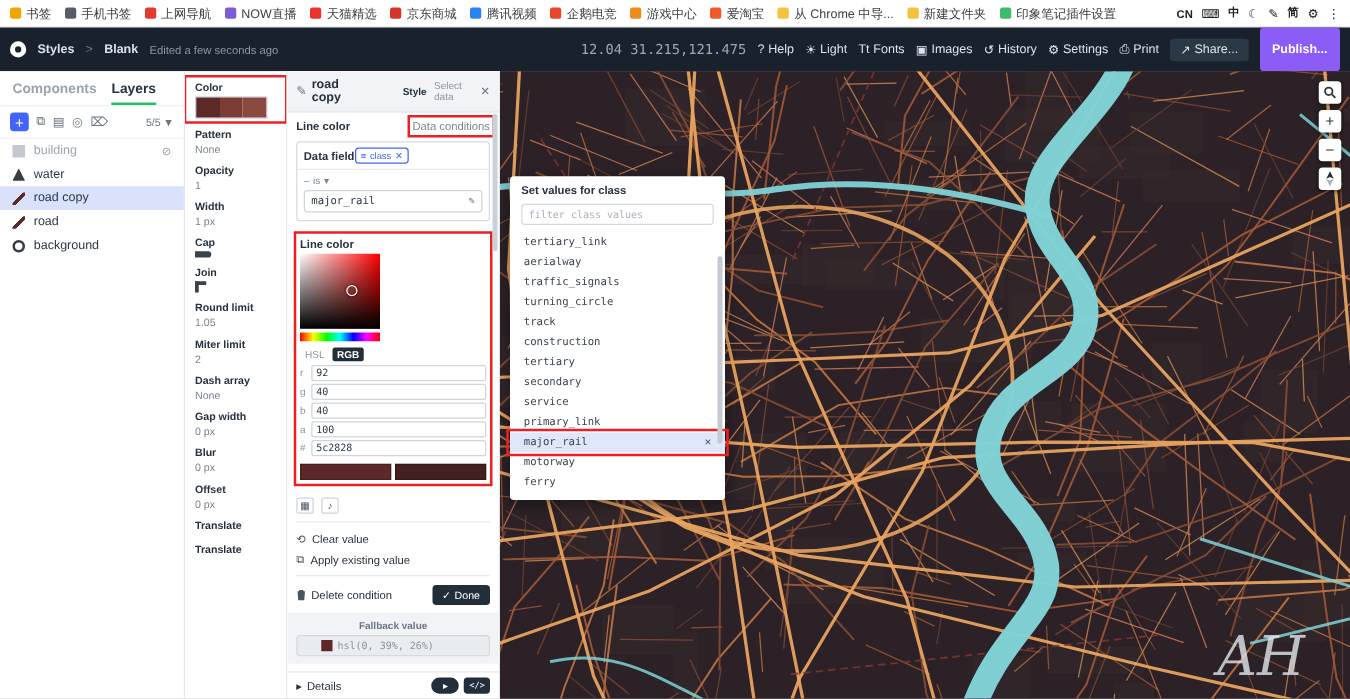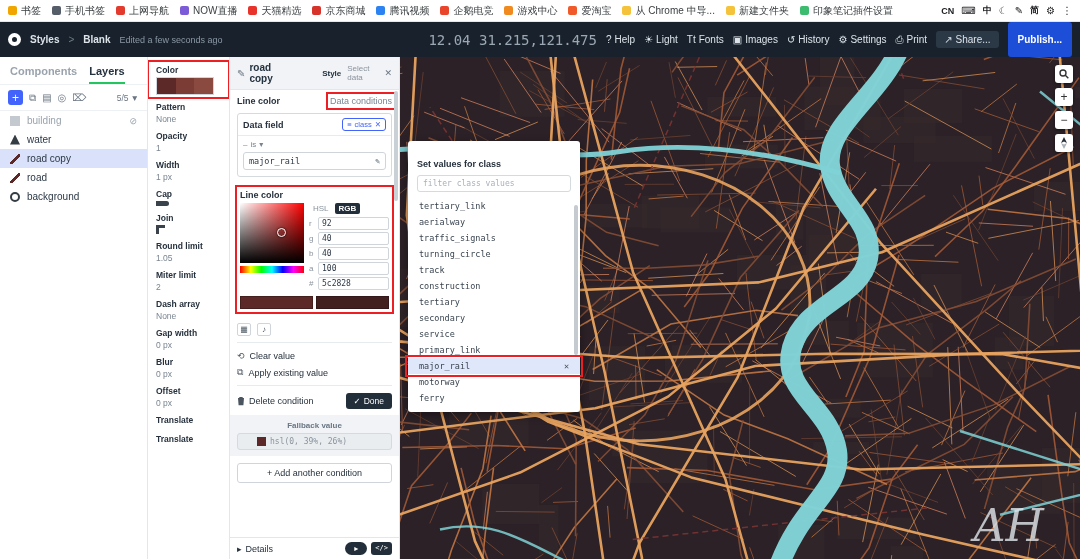--- a/index.html
+++ b/index.html
@@ -15,25 +15,25 @@
   .bm-right .sym { font-weight:normal; font-size:10px; }
 
   
   .studio-toolbar { flex:0 0 30px; background:#19222c; display:flex; align-items:center; padding:0 8px; gap:9px; font-size:10px; color:#dde3e9; white-space:nowrap; }
   .mb-logo { width:13px; height:13px; border-radius:50%; background:#fff; position:relative; flex:0 0 13px; }
   .mb-logo::after { content:""; position:absolute; inset:4px; border-radius:50%; background:#19222c; }
   .tb-brand { font-weight:bold; }
   .tb-crumb-sep { color:#6e7b88; }
   .tb-style-name { font-weight:bold; }
   .tb-edited { color:#8a97a5; font-size:9px; }
-  .tb-coords { margin-left:auto; font-family:"DejaVu Sans Mono", monospace; font-size:14px; color:#9aa7b4; }
+  .tb-coords { margin-left:auto; font-family:"DejaVu Sans Mono", monospace; font-size:11px; color:#9aa7b4; }
   .tb-item { display:flex; align-items:center; gap:3px; cursor:pointer; }
   .tb-item .ic { font-size:10px; }
   .share-btn { background:#2b3947; border-radius:3px; padding:3px 8px; display:flex; gap:3px; align-items:center; cursor:pointer; }
-  .publish-btn { background:#1d4ed8; color:#fff; font-weight:bold; border-radius:3px; padding:12px 10px; cursor:pointer; }
+  .publish-btn { background:#8b5cf6; color:#fff; font-weight:bold; border-radius:3px; padding:12px 10px; cursor:pointer; }
 
   
   .content { flex:1; display:flex; min-height:0; position:relative; }
 
   
   .sidebar { width:148px; flex:0 0 148px; background:#fff; border-right:1px solid #e3e6ea; display:flex; flex-direction:column; }
   .sidebar-tabs { display:flex; gap:12px; padding:8px 10px 0; font-size:11px; font-weight:bold; }
   .stab { padding-bottom:5px; cursor:pointer; }
   .stab.inactive { color:#9aa3ad; }
   .stab.active { color:#24313f; border-bottom:2px solid #22c55e; }
@@ -69,30 +69,30 @@
   .editor-title { font-weight:bold; color:#24313f; }
   .e-tabs { margin-left:auto; display:flex; gap:6px; font-size:8px; align-items:center; }
   .e-tab-active { color:#24313f; font-weight:bold; cursor:pointer;margin-left:25px; }
   .e-tab { color:#8a939d; cursor:pointer; }
   .e-close { color:#6b7683; font-size:9px; cursor:pointer; }
   .editor-body { flex:1; overflow:hidden; padding:6px 7px; font-size:9px; position:relative; }
   .lc-row { display:flex; justify-content:space-between; align-items:center; margin-bottom:7px; }
   .lc-row .lbl { font-weight:bold; }
   .mode-val { color:#7a8491; outline:2px solid #ec2024; outline-offset:2px; cursor:pointer; }
   .field-card { border:1px solid #d5dade; border-radius:3px; margin-bottom:8px; }
-  .field-card .fc-head { display:flex; justify-content:space-between; align-items:center; padding:4px 5px; border-bottom:1px solid #e8ebee; }
+  .field-card .fc-head { display:flex; align-items:center; padding:4px 5px; border-bottom:1px solid #e8ebee; }
   .fc-label { font-weight:bold; }
   .chip { border:1px solid #4264fb; color:#4264fb; border-radius:3px; padding:1px 4px; font-size:7.5px; display:flex; gap:3px; align-items:center; cursor:pointer; }
   .fc-body { padding:4px 5px 6px; }
   .is-row { color:#7a8491; font-size:8px; margin-bottom:3px; display:flex; gap:3px; align-items:center; }
   .val-input { border:1px solid #cfd5db; border-radius:3px; padding:3px 5px; font-family:"DejaVu Sans Mono", monospace; font-size:8.5px; color:#2c3845; display:flex; justify-content:space-between; align-items:center; cursor:text; }
   .pencil { color:#6b7683; cursor:pointer; }
   .picker-anno { border:2px solid #ec2024; padding:3px; margin:0 -2px 7px; }
   .picker-label { font-weight:bold; margin-bottom:3px; }
-  .picker { display:flex; gap:5px; }
+  .picker { display:flex; gap:5px;flex-direction:column; }
   .p-left { width:64px; }
   .grad-sq { width:64px; height:60px; position:relative; background:linear-gradient(to top, #000, rgba(0,0,0,0)), linear-gradient(to right, #fff, hsl(0,100%,50%)); cursor:crosshair; }
   .cross { position:absolute; left:58%; top:42%; width:9px; height:9px; border:1.5px solid #fff; border-radius:50%; box-shadow:0 0 2px #000; }
   .hue-bar { width:64px; height:7px; margin-top:3px; background:linear-gradient(to right,#f00,#ff0,#0f0,#0ff,#00f,#f0f,#f00); cursor:pointer; }
   .p-right { flex:1; font-size:8px; }
   .mode-toggle { display:flex; gap:2px; margin-bottom:3px; }
   .mt { padding:1px 4px; border-radius:2px; color:#8a939d; cursor:pointer; }
   .mt.on { background:#222e3a; color:#fff; font-weight:bold; }
   .num-row { display:flex; align-items:center; gap:2px; margin-bottom:2px; }
   .num-row .nl { width:7px; color:#8a939d; }
@@ -119,21 +119,21 @@
   .vscroll { position:absolute; right:1px; top:34px; width:4px; height:110px; background:#c9d0d6; border-radius:2px; }
 
   
   .map { flex:1; position:relative; background:#2b2126; overflow:hidden; }
   .map svg.basemap { position:absolute; inset:0; width:100%; height:100%; }
   .map-controls { position:absolute; top:8px; right:7px; display:flex; flex-direction:column; gap:5px; align-items:center; }
   .map-btn { width:18px; height:18px; background:#fff; border-radius:3px; box-shadow:0 1px 3px rgba(0,0,0,.5); display:flex; align-items:center; justify-content:center; font-size:12px; color:#333; cursor:pointer; }
   .watermark { position:absolute; right:36px; bottom:8px; font-family:"DejaVu Serif", serif; font-style:italic; font-size:44px; color:rgba(225,232,238,.8); pointer-events:none; }
 
   
-  .popup { position:absolute; left:8px; top:84px; width:172px; background:#fff; border-radius:3px; box-shadow:0 3px 10px rgba(0,0,0,.4); padding:18px 0 6px; font-size:9px; }
+  .popup { position:absolute; left:8px; top:84px; width:172px; background:#fff; border-radius:3px; box-shadow:0 3px 10px rgba(0,0,0,.4); padding:6px 0 6px; font-size:9px; }
   .popup-title { font-weight:bold; padding:0 9px 6px; }
   .popup-filter { margin:0 9px 6px; width:calc(100% - 18px); border:1px solid #d5dade; border-radius:3px; padding:3px 5px; font-size:8px; font-family:"DejaVu Sans Mono", monospace; color:#3a4550; }
   .popup-filter::placeholder { color:#a8b0b8; }
   .popup-item { padding:3px 11px; font-family:"DejaVu Sans Mono", monospace; font-size:8.5px; color:#3a4550; cursor:pointer; display:flex; justify-content:space-between; align-items:center; }
   .popup-item.selected { background:#dfe7fb; outline:2px solid #ec2024; outline-offset:1px; }
   .popup-item .x { color:#4a5560; }
   .popup-scroll { position:absolute; right:2px; top:64px; width:4px; height:150px; background:#c4cad0; border-radius:2px; }
 </style>
 </head>
 <body>

